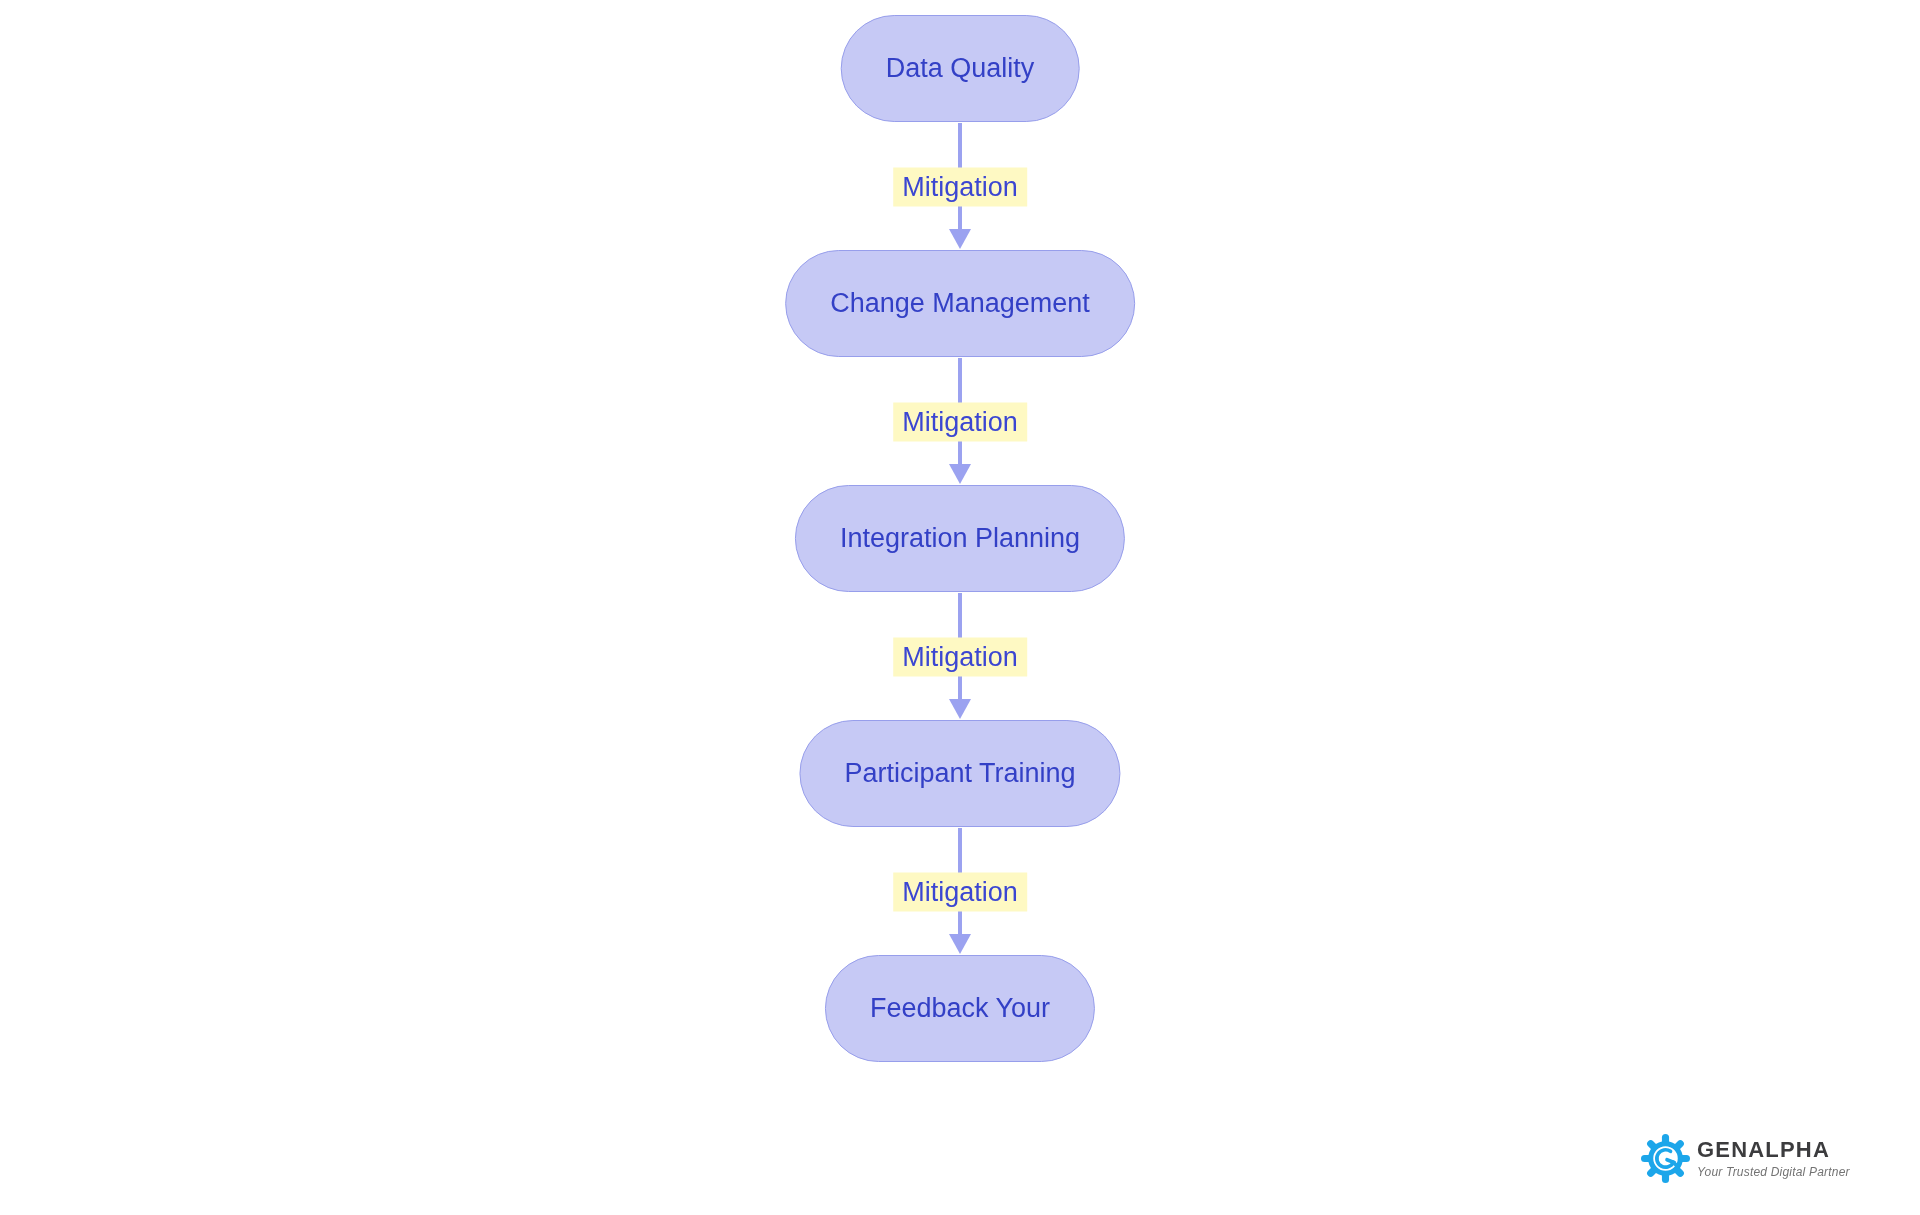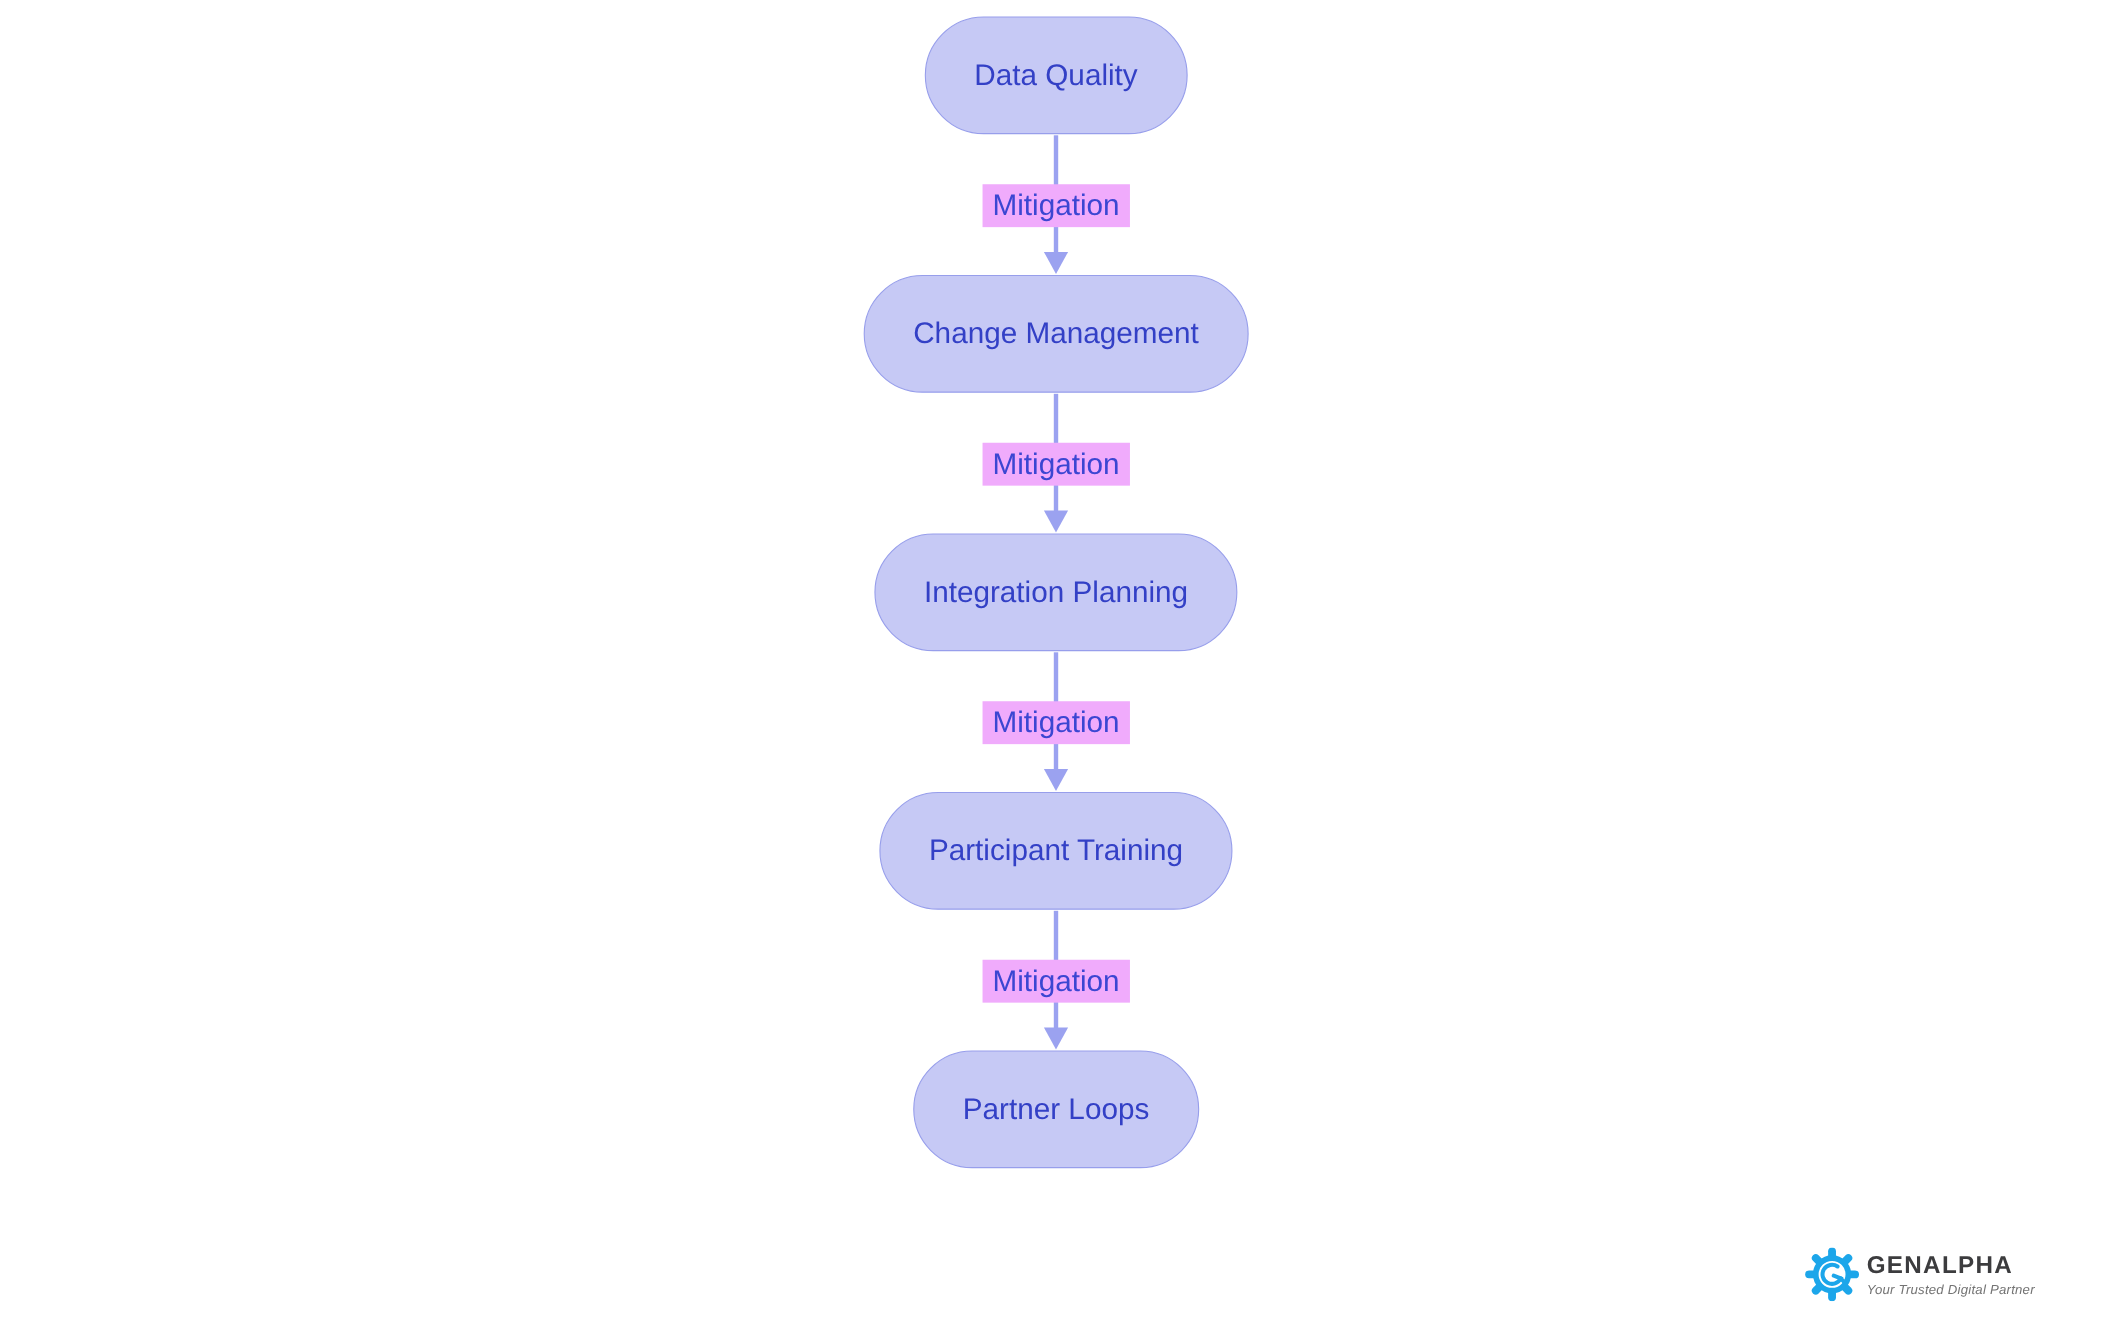--- a/index.html
+++ b/index.html
@@ -66,21 +66,21 @@
   }
   .head-1 { top: 229px; }
   .head-2 { top: 464px; }
   .head-3 { top: 699px; }
   .head-4 { top: 934px; }
 
   .edge-label {
     position: absolute;
     left: 960px;
     transform: translate(-50%, -50%);
-    background: #f0abfc;
+    background: #fef9c3;
     color: #3b46d2;
     font-size: 27px;
     padding: 4px 9px;
     white-space: nowrap;
     z-index: 2;
   }
   .elabel-1 { top: 187px; }
   .elabel-2 { top: 422px; }
   .elabel-3 { top: 657px; }
   .elabel-4 { top: 892px; }
@@ -114,21 +114,21 @@
 </style>
 </head>
 <body>
 
 <div class="stage">
 
   <div class="node node-1">Data Quality</div>
   <div class="node node-2">Change Management</div>
   <div class="node node-4">Participant Training</div>
   <div class="node node-3">Integration Planning</div>
-  <div class="node node-5">Partner Loops</div>
+  <div class="node node-5">Feedback Your</div>
 
   <div class="stem stem-1"></div>
   <div class="arrowhead head-1"></div>
   <div class="edge-label elabel-1">Mitigation</div>
 
   <div class="stem stem-2"></div>
   <div class="arrowhead head-2"></div>
   <div class="edge-label elabel-2">Mitigation</div>
 
   <div class="stem stem-3"></div>

